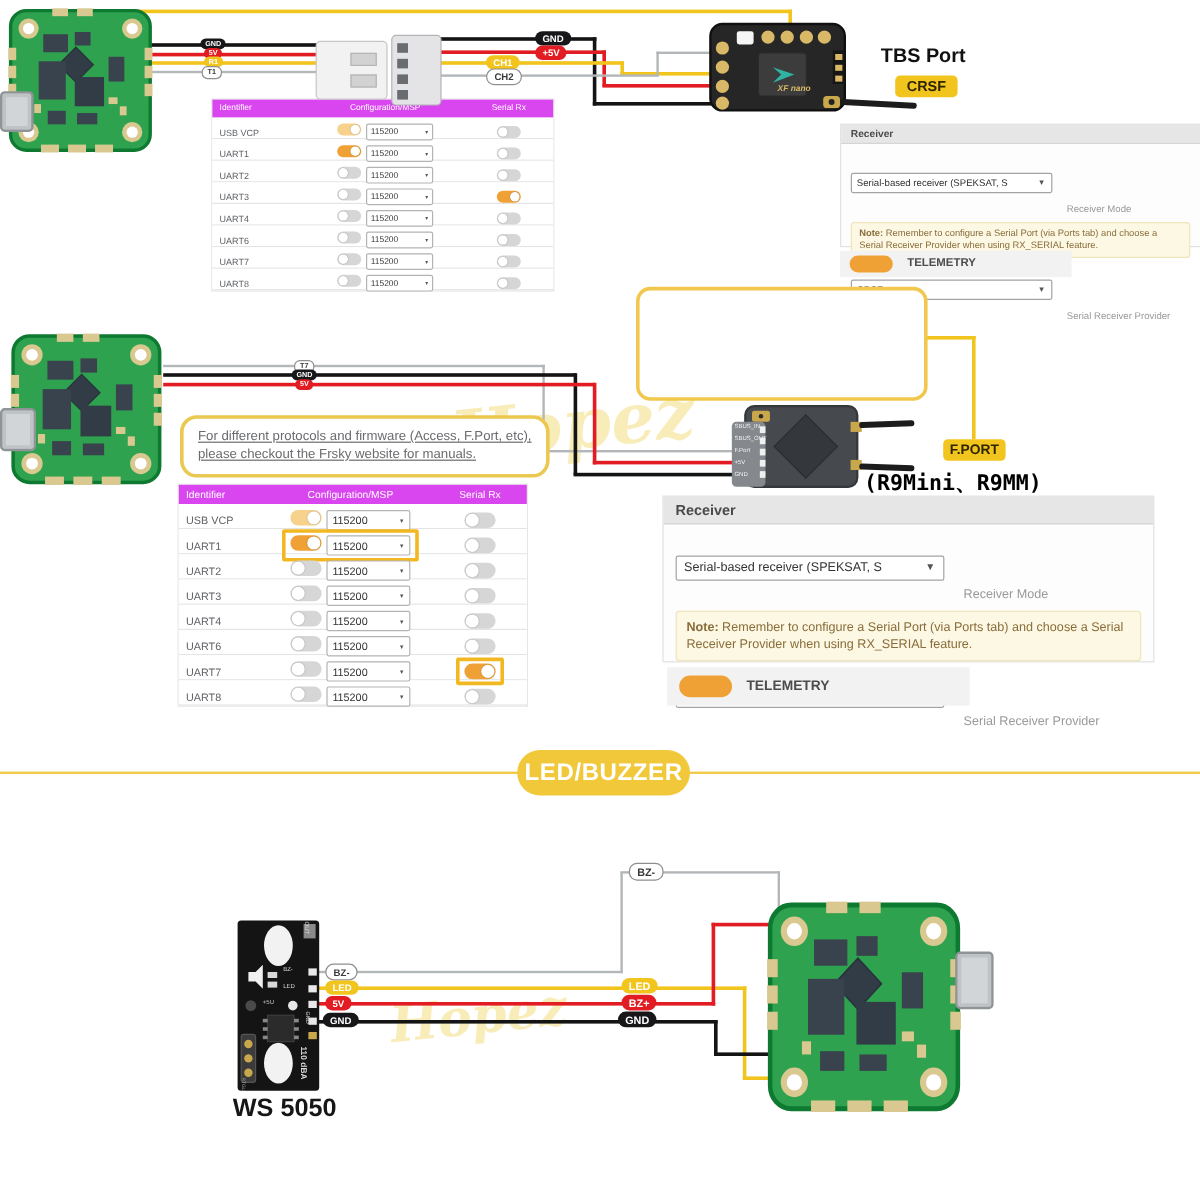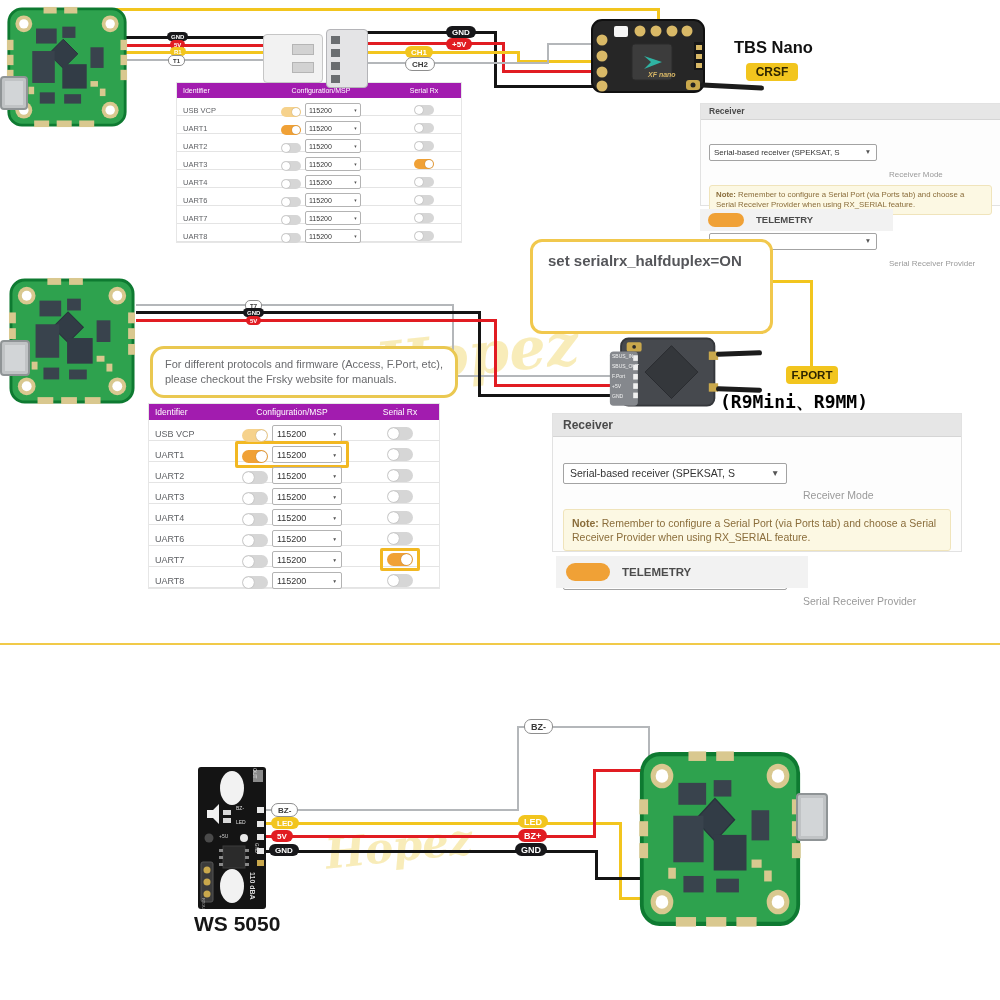--- a/index.html
+++ b/index.html
@@ -26,26 +26,26 @@
   .txt{position:absolute;z-index:4;white-space:nowrap;}
   
   .board{position:absolute;z-index:2;}
   .usb{position:absolute;z-index:3;background:#d2d5d7;border:2px solid #8f9496;border-radius:4px;
     box-shadow:inset 0 0 0 3px #c0c3c5;}
   .conn{position:absolute;z-index:3;border-radius:4px;}
   .pinlabel{position:absolute;z-index:4;font-size:5px;color:#f2f2f2;letter-spacing:0;}
   .wstxt{position:absolute;z-index:4;color:#ddd;}
   
   .ports{position:absolute;z-index:2;background:#fff;border:1px solid #e6e6e6;}
-  .phead{display:grid;background:#a21caf;color:#fff;align-items:center;}
+  .phead{display:grid;background:#d946ef;color:#fff;align-items:center;}
   .phcell{padding-left:6px;} .ctr{text-align:center;padding-left:0;}
   .prow{display:grid;border-bottom:1px solid #e4e4e4;align-items:center;background:#fff;}
   .pid{padding-left:6px;color:#606266;}
   .pcfg,.prx{display:flex;justify-content:center;align-items:center;}
-  .cfgwrap,.rxwrap{display:inline-flex;gap:4px;align-items:flex-end;border:3px solid transparent;
+  .cfgwrap,.rxwrap{display:inline-flex;gap:4px;align-items:flex-start;border:3px solid transparent;
     padding:2px 4px;border-radius:2px;}
   .hl{border-color:#f2b822;}
   .tgl{display:inline-block;position:relative;border-radius:8px;}
   .tgl::after{content:"";position:absolute;border-radius:50%;background:#fff;
     box-shadow:0 0 1px rgba(0,0,0,.4);}
   .tgl.on{background:#f0a136;} .tgl.dim{background:#f6d28c;} .tgl.off{background:#d6d6d6;}
   .ports.sm .tgl{width:20px;height:10px;} .ports.sm .tgl::after{width:8px;height:8px;top:1px;}
   .ports.lg .tgl{width:26px;height:13px;} .ports.lg .tgl::after{width:11px;height:11px;top:1px;}
   .tgl.on::after,.tgl.dim::after{right:1px;} .tgl.off::after{left:1px;}
   .sel{display:inline-flex;align-items:center;justify-content:space-between;background:#fff;
@@ -203,21 +203,21 @@
       <rect x="106" y="36" width="6" height="5" fill="#d9b967"></rect>
       <rect x="106" y="45" width="6" height="5" fill="#d9b967"></rect>
     <rect x="42" y="26" width="40" height="36" rx="3" fill="#3c3c3c" stroke="#2b2b2b"></rect>
     <path d="M54 38 l18 6 -18 7 7 -7 z" fill="#2fb3a3"></path>
     <rect x="96" y="62" width="14" height="10" rx="3" fill="#c9a84c"></rect>
       <circle cx="103" cy="67" r="2.5" fill="#222"></circle>
   </svg>
   <span class="txt" style="left:648px;top:71px;font-size:7px;font-style:italic;font-weight:bold;color:#d8b766;">XF nano</span>
   <div class="ant" style="left:700px;top:84px;width:64px;transform:rotate(3deg);"></div>
 
-  <span class="txt" style="left:734px;top:38px;font-size:16.5px;font-weight:bold;color:#111;">TBS Nano</span>
+  <span class="txt" style="left:734px;top:38px;font-size:16.5px;font-weight:bold;color:#111;">TBS Port</span>
   <span class="tag" style="left:746px;top:63px;width:52px;height:18px;font-size:12px;">CRSF</span>
 
   <div class="ports sm" id="ports1" style="left:176px;top:82px;width:284px;">
       <div class="phead">
         <div class="phcell">Identifier</div>
         <div class="phcell ctr">Configuration/MSP</div>
         <div class="phcell ctr">Serial Rx</div>
       </div>
       <div class="prow">
         <div class="pid">USB VCP</div>
@@ -376,21 +376,20 @@
         <span class="ddlabel">Serial Receiver Provider</span>
       </div>
     </div>
   </div>
   <div class="telbar" style="left:700px;top:209px;width:193px;height:22px;">
     <span class="teltgl" style="left:8px;top:4px;width:36px;height:14px;"></span>
     <span class="tellabel" style="left:56px;top:0;line-height:22px;font-size:9.5px;">TELEMETRY</span>
   </div>
 
   <div class="clibox" style="left:530px;top:239px;width:222px;height:80px;">
-    <div class="cliline">set serialrx_halfduplex=ON</div>
   </div>
   <div class="wire wy h3" style="left:755px;top:280px;width:58px;"></div>
   <div class="wire wy v3" style="left:810px;top:280px;height:86px;"></div>
 
   <svg class="board" style="left:8px;top:276px" width="128" height="130">
       <use href="#pcb"></use>
     </svg>
   <div class="usb" style="left:0px;top:340px;width:26px;height:32px;"></div>
 
   <div class="wire wg h2" style="left:136px;top:304px;width:318px;"></div>
@@ -400,21 +399,21 @@
   <div class="wire wk v3" style="left:478px;top:311px;height:85px;"></div>
   <div class="wire wk h3" style="left:478px;top:394px;width:134px;"></div>
   <div class="wire wr h3" style="left:136px;top:319px;width:360px;"></div>
   <div class="wire wr v3" style="left:494px;top:319px;height:68px;"></div>
   <div class="wire wr h3" style="left:494px;top:384px;width:118px;"></div>
 
   <span class="pill p-xs pw" style="left:245px;top:300px;">T7</span>
   <span class="pill p-xs pk" style="left:243px;top:308px;">GND</span>
   <span class="pill p-xs pr" style="left:246px;top:316px;">5V</span>
 
-  <div class="fnote" style="left:150px;top:346px;width:278px;">For different protocols and firmware (Access, F.Port, etc), please checkout the Frsky website for manuals.</div>
+  <div class="fnote" style="left:150px;top:346px;width:278px;text-decoration:underline;">For different protocols and firmware (Access, F.Port, etc), please checkout the Frsky website for manuals.</div>
 
   <svg class="board" style="left:608px;top:336px" width="112" height="74" viewBox="0 0 120 78">
     <rect x="14" y="2" width="100" height="72" rx="8" fill="#46494e" stroke="#34373b" stroke-width="2"></rect>
     <rect x="20" y="6" width="16" height="10" rx="2" fill="#c9a84c"></rect>
       <circle cx="28" cy="11" r="2" fill="#2b2b2b"></circle>
     <rect x="2" y="16" width="30" height="58" rx="4" fill="#85888d"></rect>
     <rect x="27" y="20" width="5" height="6" fill="#f0f0f0"></rect>
       <rect x="27" y="30" width="5" height="6" fill="#f0f0f0"></rect>
     <rect x="27" y="40" width="5" height="6" fill="#f0f0f0"></rect>
       <rect x="27" y="50" width="5" height="6" fill="#f0f0f0"></rect>
@@ -597,20 +596,21 @@
         <span class="ddlabel">Serial Receiver Provider</span>
       </div>
     </div>
   </div>
   <div class="telbar" style="left:556px;top:556px;width:252px;height:32px;">
     <span class="teltgl" style="left:10px;top:7px;width:44px;height:18px;"></span>
     <span class="tellabel" style="left:66px;top:0;line-height:32px;font-size:11.5px;">TELEMETRY</span>
   </div>
 
   <div class="divline" style="top:643px;"></div>
+  <div class="divpill" style="left:431px;top:625px;width:144px;height:38px;">LED/BUZZER</div>
 
   <svg class="board" style="left:197px;top:766px" width="70" height="144" viewBox="0 0 70 144">
     <rect x="1" y="1" width="68" height="142" rx="3" fill="#141414"></rect>
     <ellipse cx="35" cy="22" rx="12" ry="17" fill="#f2f2f2"></ellipse>
     <ellipse cx="35" cy="120" rx="12" ry="17" fill="#f2f2f2"></ellipse>
     <rect x="56" y="4" width="10" height="12" fill="#8a8a8a"></rect>
     <polygon points="10,44 16,44 22,38 22,58 16,52 10,52" fill="#f0f0f0"></polygon>
     <rect x="26" y="44" width="8" height="5" fill="#d8d8d8"></rect>
       <rect x="26" y="52" width="8" height="5" fill="#d8d8d8"></rect>
     <circle cx="12" cy="72" r="4.5" fill="#4a4a4a"></circle>

